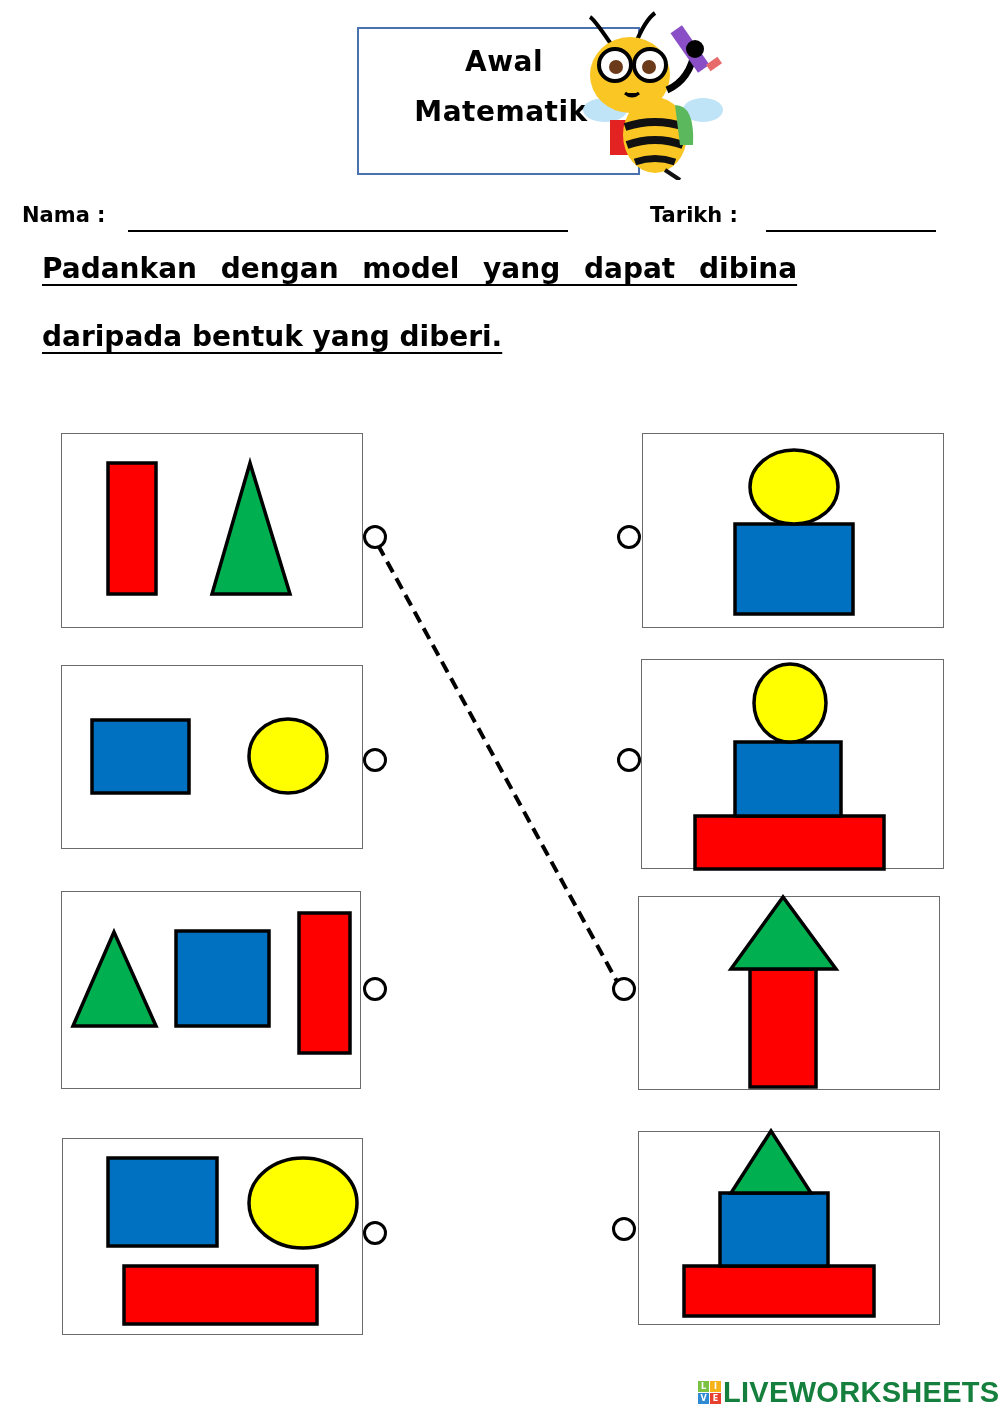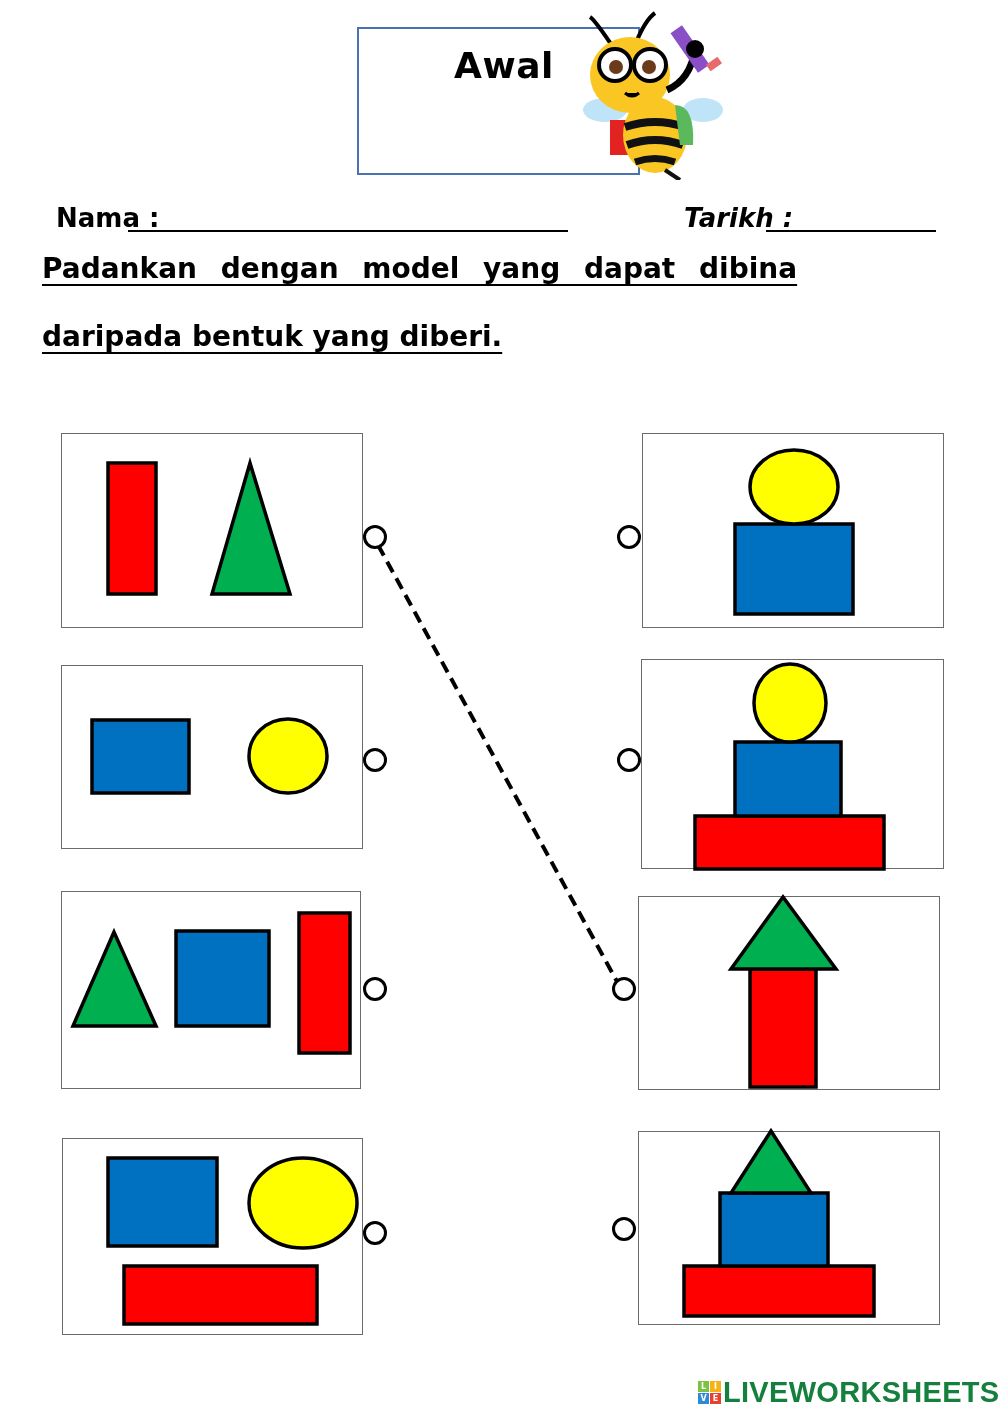--- a/index.html
+++ b/index.html
@@ -1,39 +1,40 @@
 <!DOCTYPE html>
 <html><head>
 <meta charset="utf-8">
 <style>
   html, body { margin:0; padding:0; background:#ffffff; }
   body { width:1000px; height:1413px; position:relative; overflow:hidden; font-family:"DejaVu Sans", sans-serif; color:#000; }
   .title-box { position:absolute; left:357px; top:27px; width:283px; height:148px; border:2px solid #4a72b0; box-sizing:border-box; }
-  .title-line { position:absolute; left:0; width:290px; text-align:center; font-weight:bold; font-size:36px; letter-spacing:0.5px; }
+  .title-line { position:absolute; left:0; width:290px; text-align:center; font-weight:bold; font-size:28px; letter-spacing:0.5px; }
   .t1 { top:16px; }
   .t2 { top:66px; left:-3px; }
   .bee { position:absolute; left:575px; top:5px; width:150px; height:175px; }
-  .field { position:absolute; font-weight:bold; font-size:26px;margin-left:34px; }
+  .field { position:absolute; font-weight:bold; font-size:21px; }
   .uline { position:absolute; border-bottom:2px solid #000; }
   .instr { position:absolute; left:42px; font-weight:bold; font-size:28px; text-decoration:underline; text-decoration-thickness:2px; text-underline-offset:6px; white-space:nowrap; }
   .instr1 { top:252px; word-spacing:14px; }
   .instr2 { top:320px; }
   .canvas { position:absolute; left:0; top:0; width:1000px; height:1413px; }
   .card { position:absolute; border:1.5px solid #6b6b6b; box-sizing:border-box; background:transparent; }
   .dot { position:absolute; width:24px; height:24px; border:3px solid #000; border-radius:50%; box-sizing:border-box; background:#fff; cursor:pointer; }
   .logo { position:absolute; left:698px; top:1376px; display:flex; align-items:center; }
   .logo-icon { display:grid; grid-template-columns:11px 11px; grid-template-rows:11px 11px; gap:1px; margin-right:2px; }
   .logo-icon span { font-size:8px; font-weight:bold; color:#fff; display:flex; align-items:center; justify-content:center; }
   .logo-text { font-family:"Liberation Sans", sans-serif; font-weight:bold; font-size:29px; color:#15803d; letter-spacing:0.3px; }
 </style>
 </head>
 <body>
 
 <div class="title-box">
   <div class="title-line t1">Awal</div>
+  <div class="title-line t2">Matematik</div>
 </div>
 
 <svg class="bee" viewBox="0 0 150 175">
 
   <path d="M40 45 Q20 15 15 12" stroke="#000" stroke-width="4" fill="none"></path>
   <path d="M60 40 Q70 15 80 8" stroke="#000" stroke-width="4" fill="none"></path>
 
   <ellipse cx="30" cy="105" rx="22" ry="12" fill="#bfe3f7"></ellipse>
   <ellipse cx="128" cy="105" rx="20" ry="12" fill="#bfe3f7"></ellipse>
 
@@ -55,21 +56,21 @@
   <path d="M50 88 Q57 94 64 88" stroke="#000" stroke-width="3" fill="#000"></path>
 
   <path d="M92 85 Q115 75 120 45" stroke="#000" stroke-width="7" fill="none"></path>
   <rect x="108" y="20" width="14" height="48" transform="rotate(-35 115 44)" fill="#8a4fc6"></rect>
   <rect x="132" y="55" width="14" height="8" transform="rotate(-35 139 59)" fill="#e86b6b"></rect>
   <circle cx="120" cy="44" r="9" fill="#000"></circle>
 </svg>
 
 <div class="field" style="left:22px; top:203px;">Nama :</div>
 <div class="uline" style="left:128px; top:210px; width:440px; height:20px;"></div>
-<div class="field" style="left:650px; top:203px;font-style:italic;">Tarikh :</div>
+<div class="field" style="left:650px; top:203px;">Tarikh :</div>
 <div class="uline" style="left:766px; top:210px; width:170px; height:20px;"></div>
 
 <div class="instr instr1">Padankan dengan model yang dapat dibina</div>
 <div class="instr instr2">daripada bentuk yang diberi.</div>
 
 <div class="card" style="left:61px; top:433px; width:302px; height:195px;"></div>
 <div class="card" style="left:61px; top:665px; width:302px; height:184px;"></div>
 <div class="card" style="left:61px; top:891px; width:300px; height:198px;"></div>
 <div class="card" style="left:62px; top:1138px; width:301px; height:197px;"></div>
 

